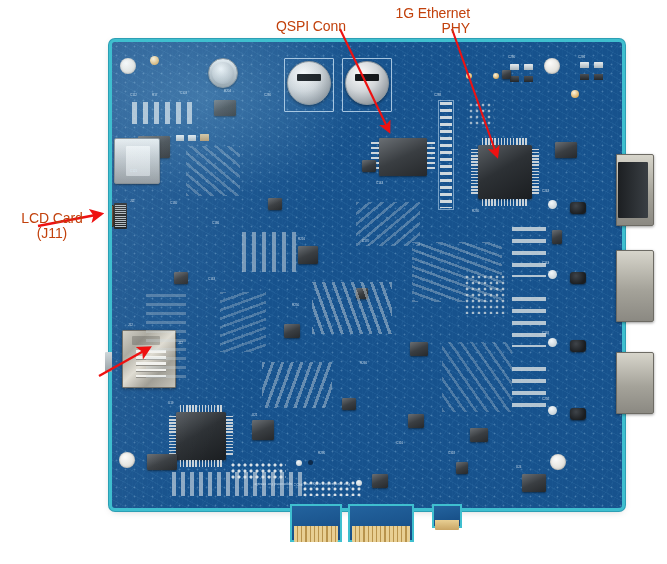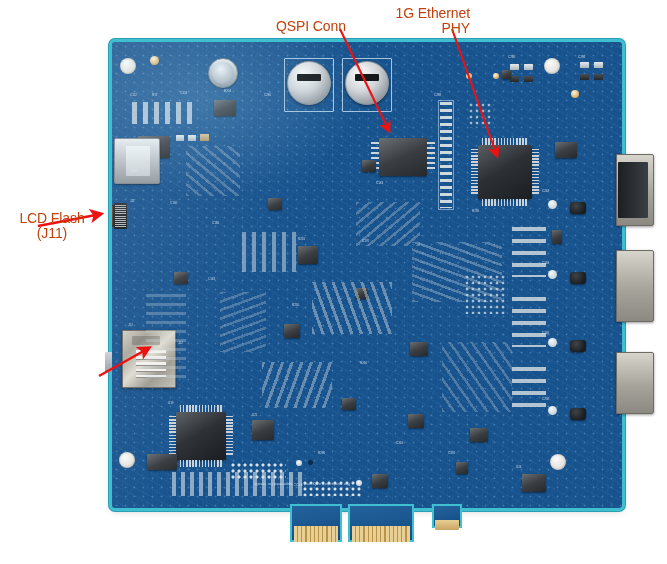--- a/index.html
+++ b/index.html
@@ -343,16 +343,16 @@
     <line x1="340" y1="29" x2="389" y2="131" stroke="#ee1111" stroke-width="2.1" marker-end="url(#ah)"></line>
     <line x1="452" y1="29" x2="497" y2="156" stroke="#ee1111" stroke-width="2.1" marker-end="url(#ah)"></line>
     <line x1="38" y1="226" x2="101" y2="214" stroke="#ee1111" stroke-width="2.4" marker-end="url(#ah)"></line>
     <line x1="99" y1="376" x2="149" y2="348" stroke="#ee1111" stroke-width="2.4" marker-end="url(#ah)"></line>
   </svg>
 
   <div class="callout" id="lbl-qspi">QSPI Conn</div>
 
   <div class="callout" id="lbl-phy"><span>1G Ethernet</span><br><span>PHY</span></div>
 
-  <div class="callout" id="lbl-lcd"><span>LCD Flash</span><br><span>(J11)</span></div>
+  <div class="callout" id="lbl-lcd"><span>LCD Card</span><br><span>(J11)</span></div>
 
 
 </div>
 
 </body></html>

